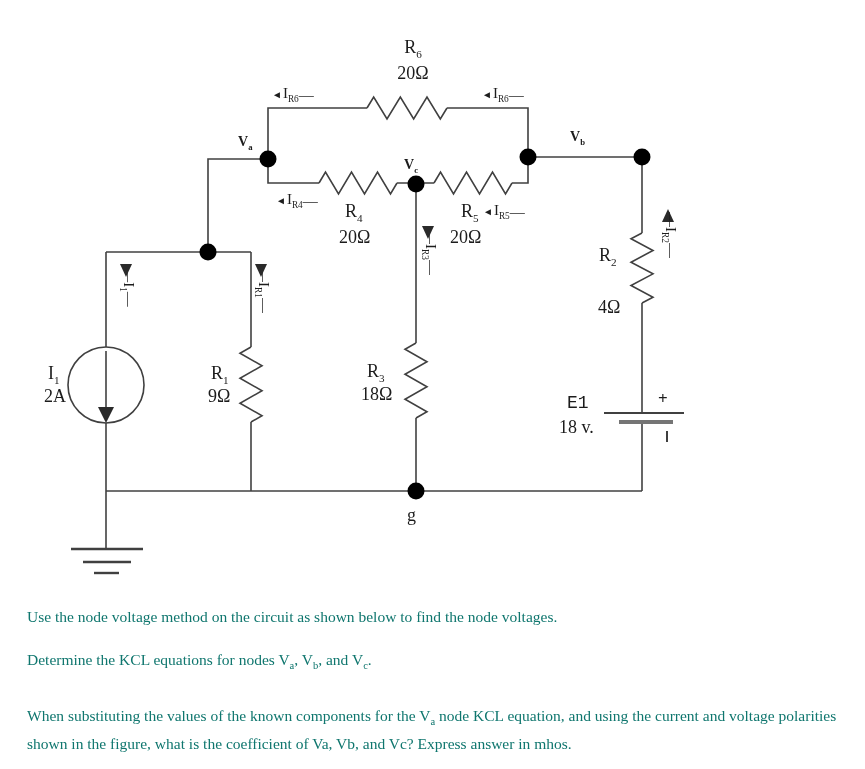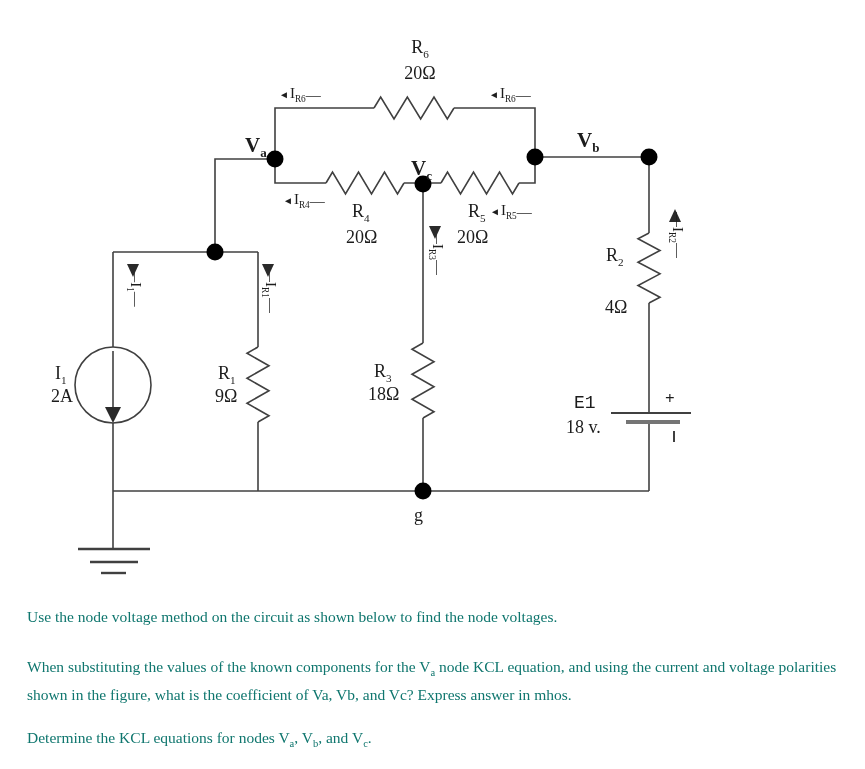--- a/index.html
+++ b/index.html
@@ -1,21 +1,21 @@
 <!DOCTYPE html>
 <html><head>
 <meta charset="utf-8">
 <style>
   html,body{margin:0;padding:0;background:#ffffff;}
   body{width:865px;height:769px;position:relative;font-family:"Liberation Serif",serif;color:#1d1d1d;}
-  .circuit{position:absolute;left:8px;top:0;width:755px;height:600px;padding-left:36px;}
+  .circuit{position:absolute;left:1px;top:0;width:755px;height:600px;padding-left:36px;}
   .circuit svg{position:absolute;left:0;top:0;}
   .clabel{position:absolute;font-family:"Liberation Serif",serif;font-size:18px;color:#1c1c1c;white-space:nowrap;line-height:1;}
   .clabel sub{font-size:0.62em;}
-  .vlabel{font-size:21px;font-weight:bold;}
+  .vlabel{font-size:14px;font-weight:bold;}
   .hflow{position:absolute;display:flex;align-items:center;font-size:15px;white-space:nowrap;line-height:1;}
   .hflow .tri{font-size:10px;margin-right:1px;}
   .hflow sub{font-size:0.62em;}
   .vflow{position:absolute;display:flex;flex-direction:column;align-items:center;}
   .vtext{position:relative;width:18px;}
   .vtext>span{position:absolute;left:50%;top:50%;transform:translate(-50%,-50%) rotate(90deg);white-space:nowrap;font-size:15px;line-height:1;}
   .vtext sub{font-size:0.62em;}
   .h46{height:46px;} .h52{height:52px;}
   .minus-tick{position:absolute;width:2px;height:11px;background:#3f3f3f;}
   .plus{font-size:17px;font-weight:bold;}
@@ -172,15 +172,15 @@
   <div class="clabel" style="left:566px;top:394px;font-family:Liberation Mono, monospace;">E1</div>
   <div class="clabel" style="left:558px;top:418px;">18 v.</div>
   <div class="clabel plus" style="left:657px;top:390px;">+</div>
   <div class="minus-tick" style="left:665px;top:431px;"></div>
 
   <div class="clabel glabel" style="left:406px;top:506px;">g</div>
 </div>
 
 <div class="questions">
   <p id="q1">Use the node voltage method on the circuit as shown below to find the node voltages.</p>
+  <p id="q2">Determine the KCL equations for nodes V<sub>a</sub>, V<sub>b</sub>, and V<sub>c</sub>.</p>
   <p id="q3">When substituting the values of the known components for the V<sub>a</sub> node KCL equation, and using the current and voltage polarities shown in the figure, what is the coefficient of Va, Vb, and Vc? Express answer in mhos.</p>
-  <p id="q2">Determine the KCL equations for nodes V<sub>a</sub>, V<sub>b</sub>, and V<sub>c</sub>.</p>
 </div>
 
 </body></html>

